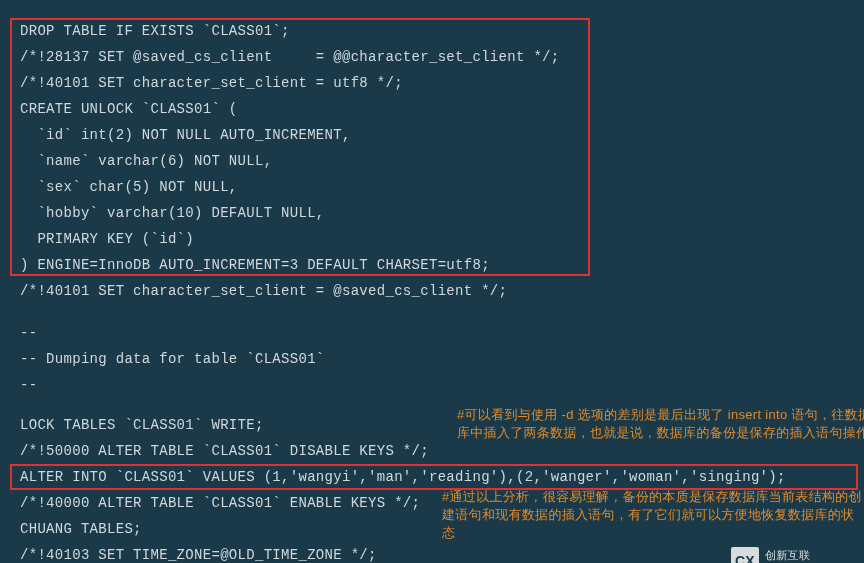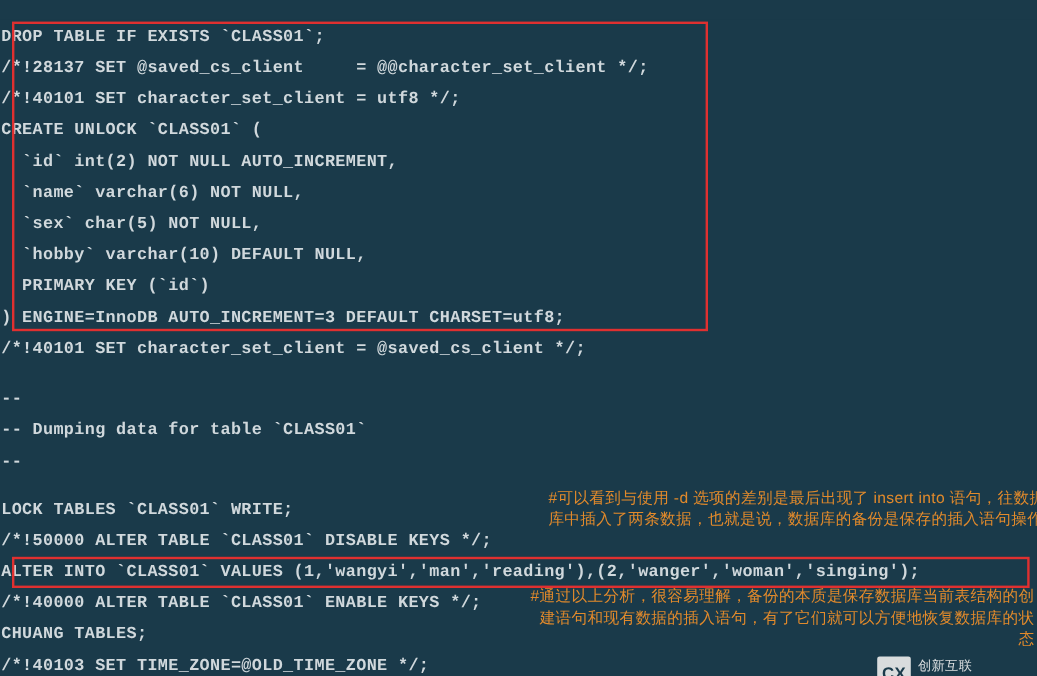--- a/index.html
+++ b/index.html
@@ -11,23 +11,22 @@
     font-family: "Courier New", monospace;
     font-size: 14px;
     color: #d0d8dc;
     overflow: hidden;
     white-space: pre;
     letter-spacing: 0.3px;
     position: relative;
   }
   .line {
     position: absolute;
-    left: 1px;
+    left: 20px;
     line-height: 22px;
-    font-weight: bold;
   }
   .annot {
     position: absolute;
     color: #e28a2b;
     font-family: "Microsoft YaHei", "SimSun", sans-serif;
     font-size: 13px;
     line-height: 18px;
     white-space: normal;
     width: 420px;
   }
@@ -90,21 +89,21 @@
 <div class="line" style="top:358px">--</div>
 <div class="line" style="top:398px">LOCK TABLES `CLASS01` WRITE;</div>
 <div class="line" style="top:424px">/*!50000 ALTER TABLE `CLASS01` DISABLE KEYS */;</div>
 <div class="line" style="top:450px">ALTER INTO `CLASS01` VALUES (1,'wangyi','man','reading'),(2,'wanger','woman','singing');</div>
 <div class="line" style="top:476px">/*!40000 ALTER TABLE `CLASS01` ENABLE KEYS */;</div>
 <div class="line" style="top:502px">CHUANG TABLES;</div>
 <div class="line" style="top:528px">/*!40103 SET TIME_ZONE=@OLD_TIME_ZONE */;</div>
 
 
 <div class="annot" style="top:390px; left:419px;margin-left:38px;">#可以看到与使用 -d 选项的差别是最后出现了 insert into 语句，往数据库中插入了两条数据，也就是说，数据库的备份是保存的插入语句操作</div>
-<div class="annot" style="top:472px; left:442px;text-align:right;">#通过以上分析，很容易理解，备份的本质是保存数据库当前表结构的创建语句和现有数据的插入语句，有了它们就可以方便地恢复数据库的状态</div>
+<div class="annot" style="top:472px; left:442px;">#通过以上分析，很容易理解，备份的本质是保存数据库当前表结构的创建语句和现有数据的插入语句，有了它们就可以方便地恢复数据库的状态</div>
 
 
 <div class="redbox" style="top:2px; left:10px; width:576px; height:254px;"></div>
 <div class="redbox" style="top:448px; left:10px; width:844px; height:22px;"></div>
 
 
 <div class="logo">
   <div class="logo-icon">CX</div>
   <div class="logo-text">
     <span>创新互联</span>

